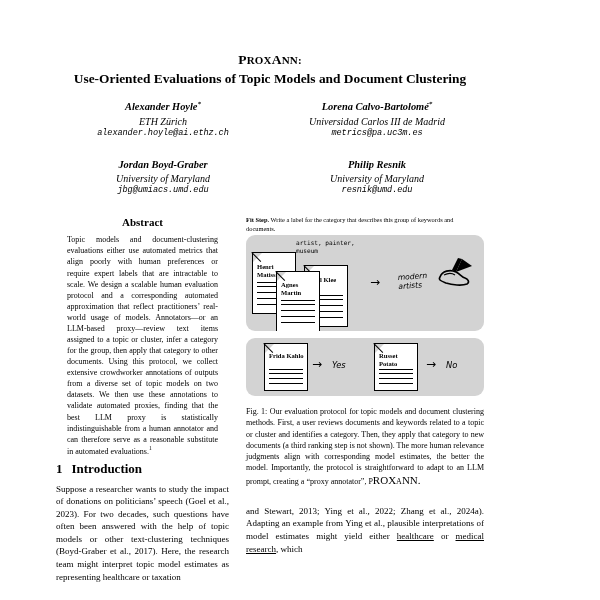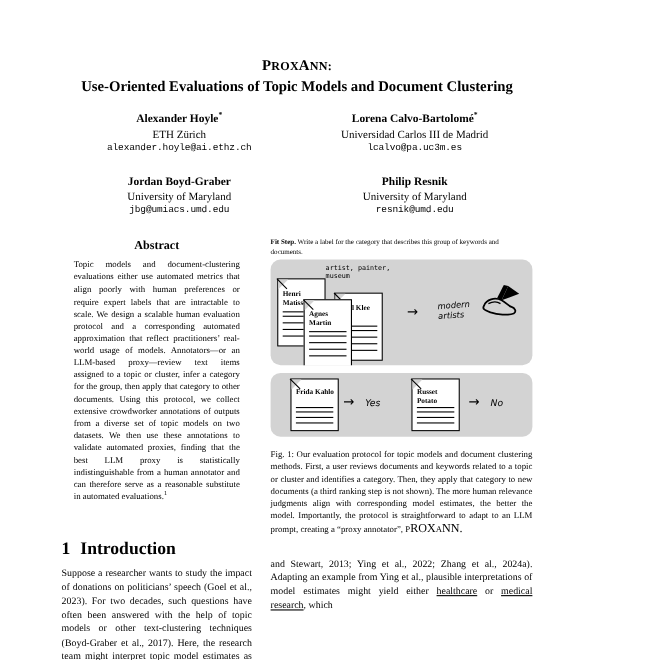--- a/index.html
+++ b/index.html
@@ -43,20 +43,21 @@
   
   .authors {
     display: flex;
     padding: 0 56px;
     margin-top: 13px;
   }
   .author-col {
     flex: 1;
     text-align: center;
     line-height: 1.32;
+    font-style: italic;
   }
   .author-name {
     font-size: 10.4px;
     font-weight: bold;
   }
   .author-sup {
     font-size: 7px;
     vertical-align: super;
   }
   .author-affil {
@@ -87,23 +88,23 @@
   }
   .abstract-body {
     font-size: 8.0px;
     line-height: 1.385;
     text-align: justify;
     padding: 0 11px;
     hyphens: auto;
   }
   .fn-sup { font-size: 5.6px; vertical-align: super; }
   .section-head {
-    font-size: 16px;
-    font-weight: bold;
-    margin-top: 34px;
+    font-size: 13px;
+    font-weight: bold;
+    margin-top: 4px;
     margin-bottom: 6px;
   }
   .section-num { margin-right: 9px; }
   .body-text {
     font-size: 9.0px;
     line-height: 1.40;
     text-align: justify;
     hyphens: auto;
   }
   .u { text-decoration: underline; }
@@ -214,21 +215,21 @@
 
   <div class="authors">
     <div class="author-col">
       <div class="author-name"><span>Alexander Hoyle</span><span class="author-sup">*</span></div>
       <div class="author-affil">ETH Zürich</div>
       <div class="author-email">alexander.hoyle@ai.ethz.ch</div>
     </div>
     <div class="author-col">
       <div class="author-name"><span>Lorena Calvo-Bartolomé</span><span class="author-sup">*</span></div>
       <div class="author-affil">Universidad Carlos III de Madrid</div>
-      <div class="author-email">lcalvo@pa.uc3m.es</div>
+      <div class="author-email">metrics@pa.uc3m.es</div>
     </div>
   </div>
 
   <div class="authors second-row">
     <div class="author-col">
       <div class="author-name">Jordan Boyd-Graber</div>
       <div class="author-affil">University of Maryland</div>
       <div class="author-email">jbg@umiacs.umd.edu</div>
     </div>
     <div class="author-col">

